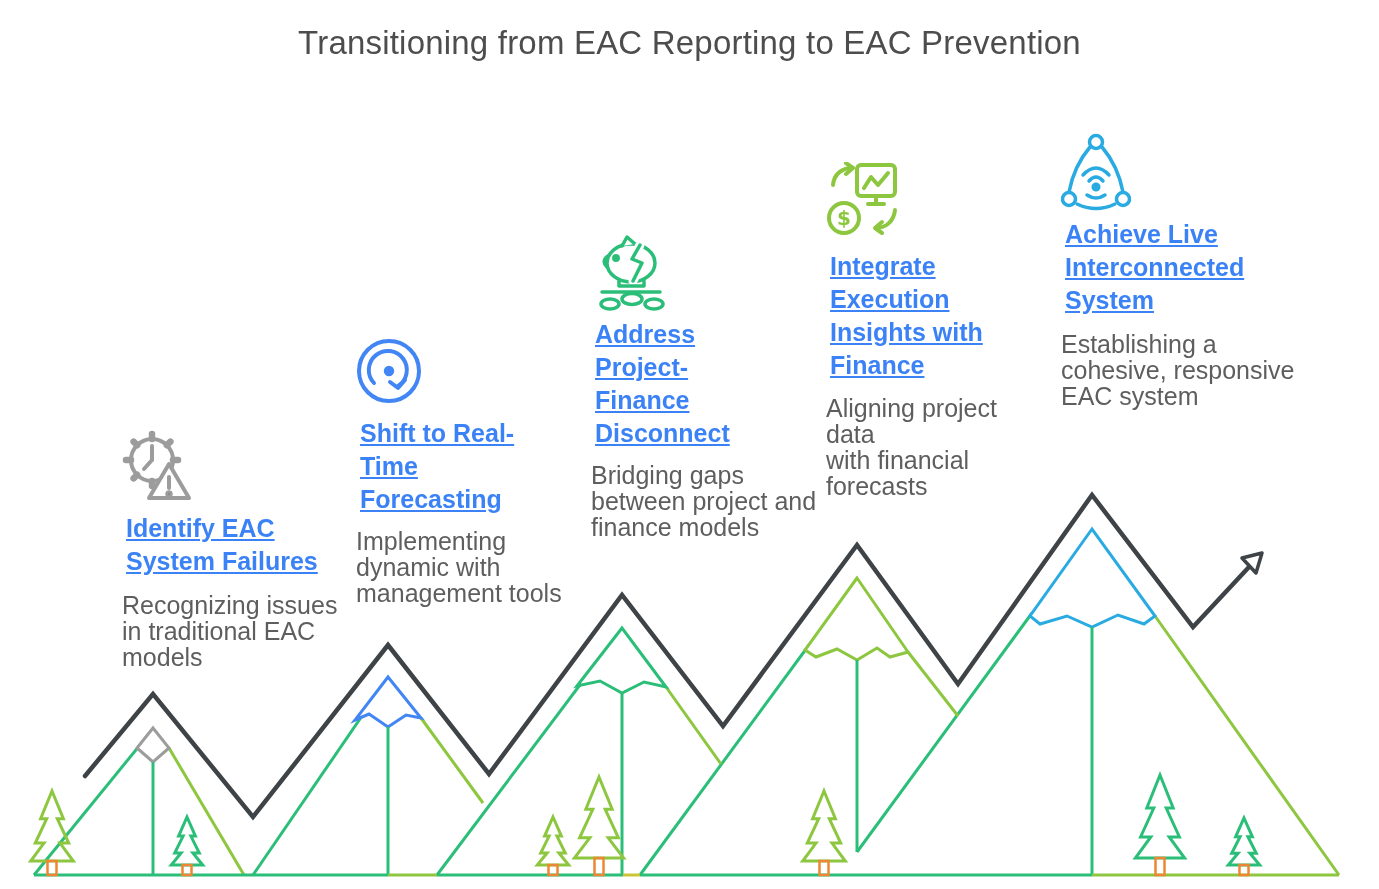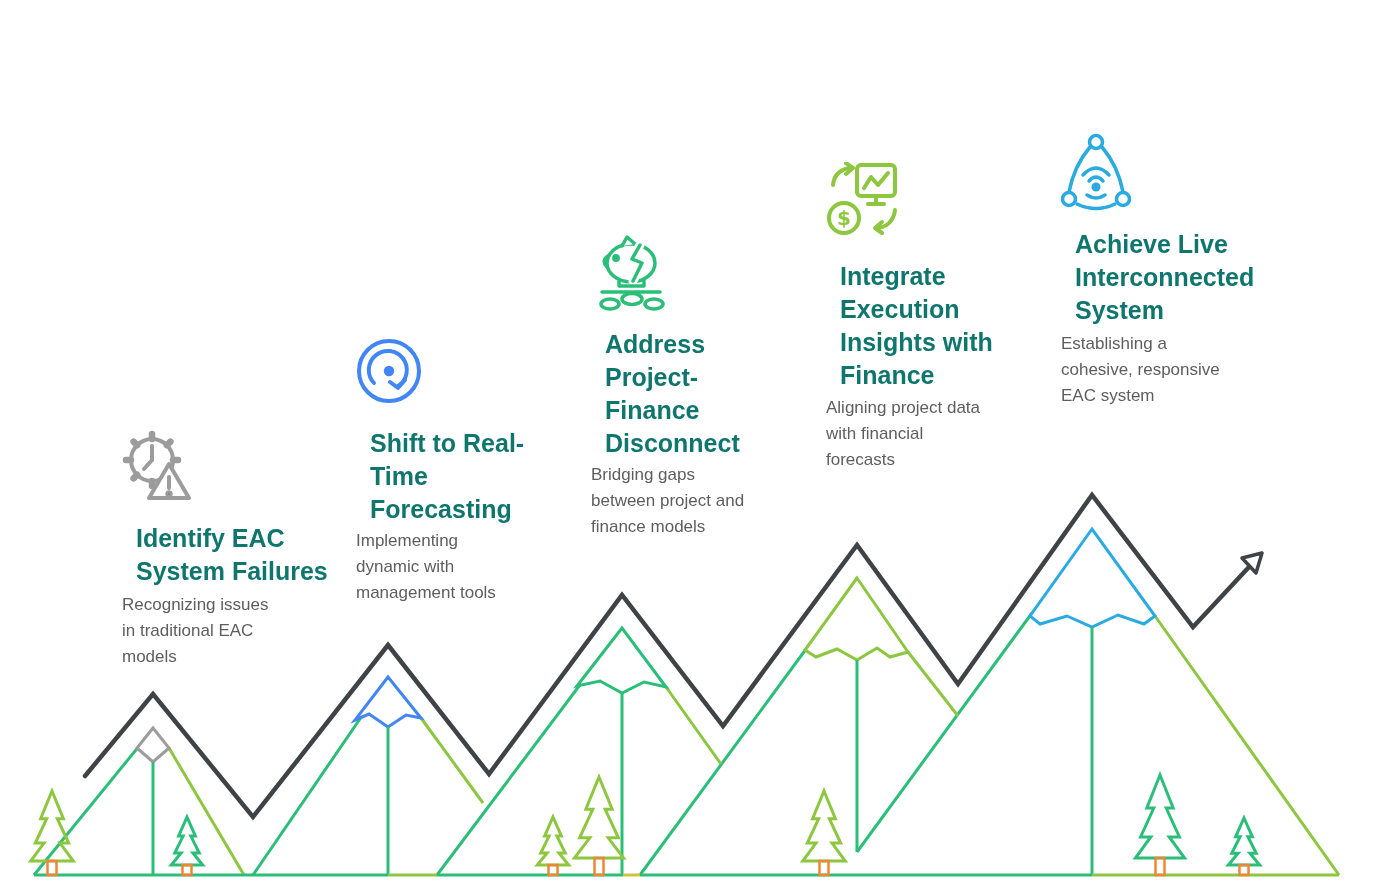--- a/index.html
+++ b/index.html
@@ -2,23 +2,23 @@
 <html><head>
 <meta charset="utf-8">
 <style>
   html,body{margin:0;padding:0;background:#fff;}
   #page{position:relative;width:1379px;height:889px;background:#ffffff;overflow:hidden;
         font-family:"Liberation Sans","DejaVu Sans",sans-serif;}
   .title{position:absolute;left:0;right:0;top:24px;text-align:center;
          font-size:33px;font-weight:400;color:#4D4D4D;letter-spacing:0.2px;}
   .stage{position:absolute;}
   .stage .icon{position:absolute;top:0;left:0;}
-  .stage h2{position:absolute;margin:14px;font-size:25px;line-height:33px;font-weight:700;
-            color:#0f766e;white-space:pre-line;top:var(--ht);width:100%;}
-  .stage p{position:absolute;margin:0;font-size:17px;line-height:26px;font-weight:400;
+  .stage h2{position:absolute;margin:4px;font-size:25px;line-height:33px;font-weight:700;
+            color:#3b82f6;white-space:pre-line;top:var(--ht);width:100%;text-decoration:underline;}
+  .stage p{position:absolute;margin:0;font-size:25px;line-height:26px;font-weight:400;
            color:#5E5E5E;white-space:pre-line;top:var(--bt);width:110%;}
   #s1{left:122px;top:428px;width:200px;--ht:80px;--bt:164px;}
   #s2{left:356px;top:337px;width:195px;--ht:76px;--bt:191px;}
   #s3{left:591px;top:233px;width:205px;--ht:81px;--bt:229px;}
   #s4{left:826px;top:162px;width:205px;--ht:84px;--bt:233px;}
   #s5{left:1061px;top:133px;width:215px;--ht:81px;--bt:198px;}
   svg{display:block;}
   #mountains{position:absolute;left:0;top:0;}
 </style>
 </head>
@@ -89,20 +89,21 @@
         <polygon points="1244,818 1252.4,836.8 1247.9,836.8 1256.3,853.3 1249.9,853.3 1259.7,865 1228.3,865 1238.1,853.3 1231.7,853.3 1240.1,836.8 1235.6,836.8" stroke="#2BBE78" fill="none"></polygon>
         <rect x="1239.5" y="865" width="9" height="10" stroke="#ED8733" stroke-width="2.5" fill="none"></rect>
       </g>
 
     <g fill="none" stroke-width="4.5" stroke-linecap="round" stroke="#3E4347">
       <polyline points="85,776 153,694 253,817 388,645 489,774 622,595 723,726 857,545 958,684 1092,495 1193,627 1249,567"></polyline>
       <path d="M1262,553 L1242,558 L1256,573 Z" stroke-width="3.5" stroke-linejoin="round"></path>
     </g>
   </svg>
 
+  <div class="title">Transitioning from EAC Reporting to EAC Prevention</div>
 
   <div class="stage" id="s1">
     <div class="icon">
       <svg width="72" height="78" viewBox="0 0 72 78">
         <g fill="none" stroke-width="4" stroke-linecap="round" stroke-linejoin="round" stroke="#9C9C9C">
           <g stroke-width="6.5">
             <line x1="51" y1="32" x2="56" y2="32"></line>
               <line x1="44.8" y1="46.8" x2="48.4" y2="50.4"></line>
             <line x1="30" y1="53" x2="30" y2="58"></line>
               <line x1="15.2" y1="46.8" x2="11.6" y2="50.4"></line>

